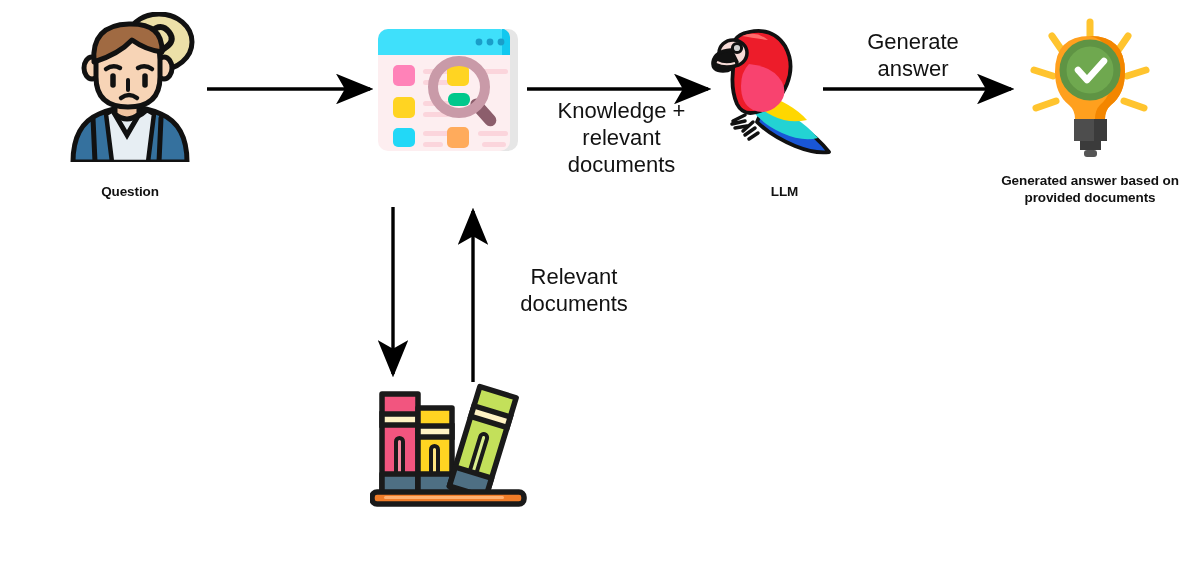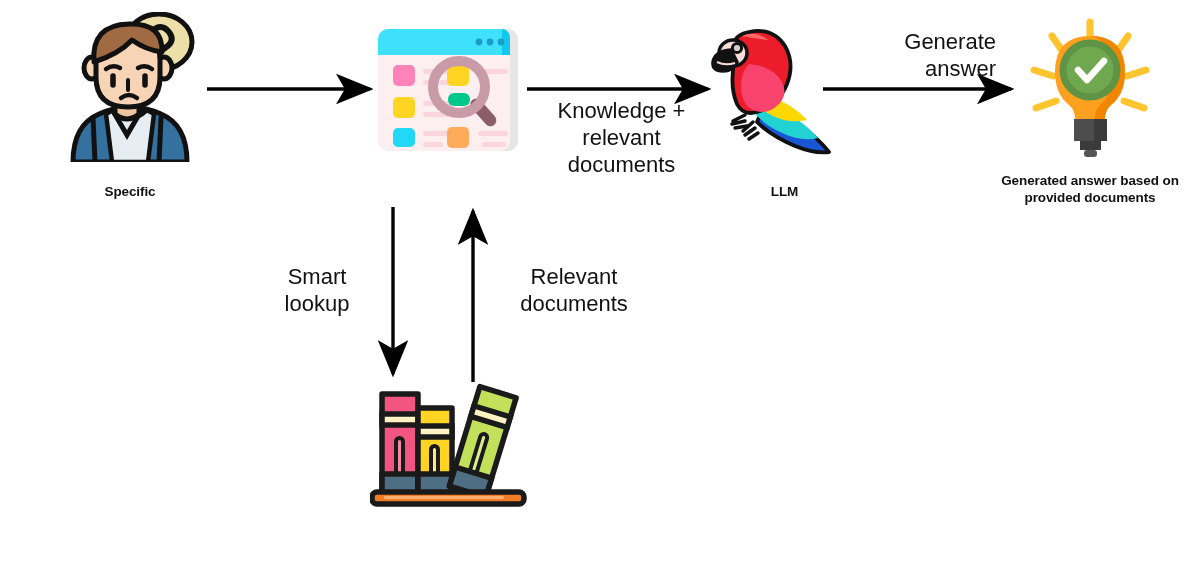--- a/index.html
+++ b/index.html
@@ -79,21 +79,21 @@
       <path d="M83 56 q7 -4 14 1" fill="none" stroke="#111" stroke-width="4.5" stroke-linecap="round"></path>
 
       <path d="M58 64 v9" stroke="#111" stroke-width="5.5" stroke-linecap="round"></path>
       <path d="M90 64 v9" stroke="#111" stroke-width="5.5" stroke-linecap="round"></path>
 
       <path d="M73 68 v10" stroke="#111" stroke-width="4" stroke-linecap="round"></path>
 
       <path d="M66 86 q8 -6 16 0" fill="none" stroke="#111" stroke-width="4.5" stroke-linecap="round"></path>
     </svg>
   </div>
-  <div class="node-caption" style="left:35px; top:183px; width:190px;">Specific</div>
+  <div class="node-caption" style="left:35px; top:183px; width:190px;">Question</div>
 
   <div class="node" style="left:378px; top:27px; width:142px; height:128px;">
     <svg class="icon-svg" width="142" height="128" viewBox="0 0 142 128">
       <rect x="4" y="2" width="136" height="122" rx="10" fill="#e6e6e6"></rect>
       <rect x="0" y="2" width="132" height="122" rx="10" fill="#fdeef0"></rect>
       <path d="M0 12 a10 10 0 0 1 10 -10 h112 a10 10 0 0 1 10 10 v16 h-132 Z" fill="#3fe0fb"></path>
       <path d="M126 2 a10 10 0 0 1 6 10 v16 h-8 v-26 Z" fill="#13c8ef"></path>
       <circle cx="101" cy="15" r="3.4" fill="#1a9ec9"></circle>
       <circle cx="112" cy="15" r="3.4" fill="#1a9ec9"></circle>
       <circle cx="123" cy="15" r="3.4" fill="#1a9ec9"></circle>
@@ -225,22 +225,20 @@
 
     <line x1="393" y1="207" x2="393" y2="374" stroke="#000000" stroke-width="3.4" marker-end="url(#ah)"></line>
 
     <line x1="473" y1="382" x2="473" y2="211" stroke="#000000" stroke-width="3.4" marker-end="url(#ah)"></line>
   </svg>
 
 
   <div class="edge-label" style="left:524px; top:97px; width:195px;">Knowledge + relevant
 documents</div>
 
-  <div class="edge-label" style="left:830px; top:28px; width:166px;text-align:right;">Generate
+  <div class="edge-label" style="left:830px; top:28px; width:166px;">Generate
 answer</div>
 
-  <div class="edge-label" style="left:262px; top:263px; width:110px;">Smart
-lookup</div>
 
   <div class="edge-label" style="left:479px; top:263px; width:190px; text-align:center;">Relevant
 documents</div>
 
 </div>
 
 </body></html>

